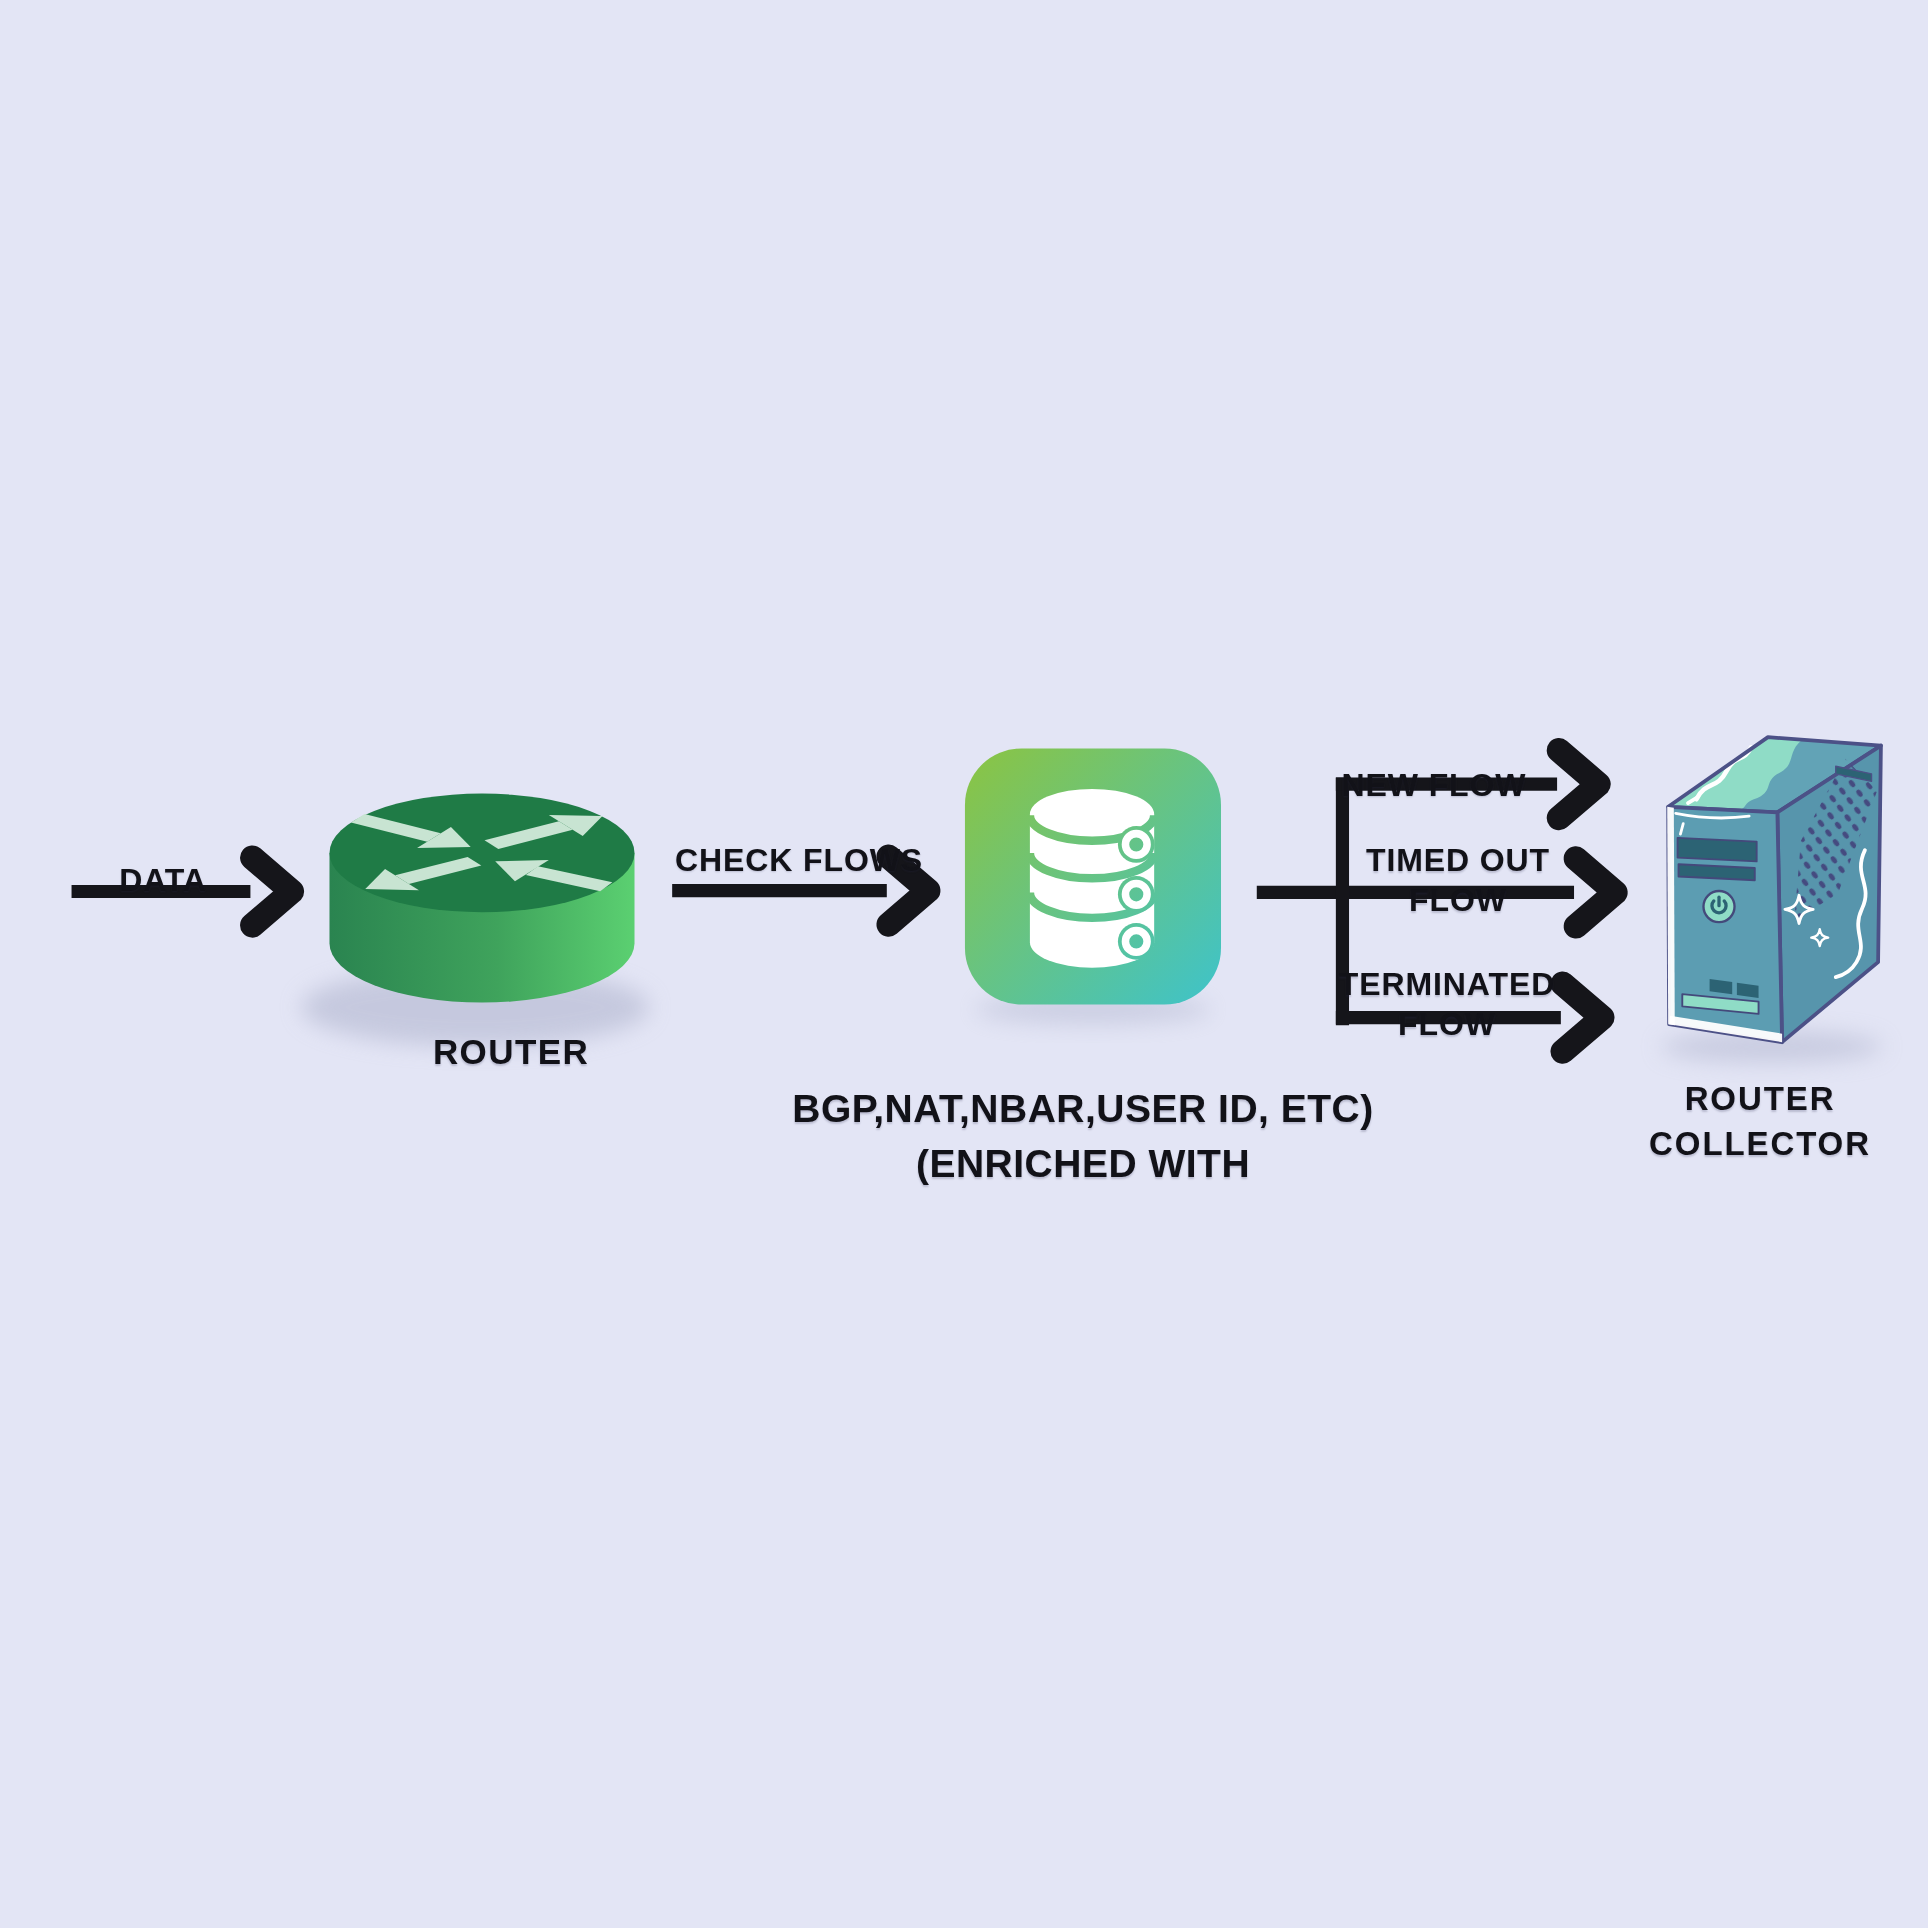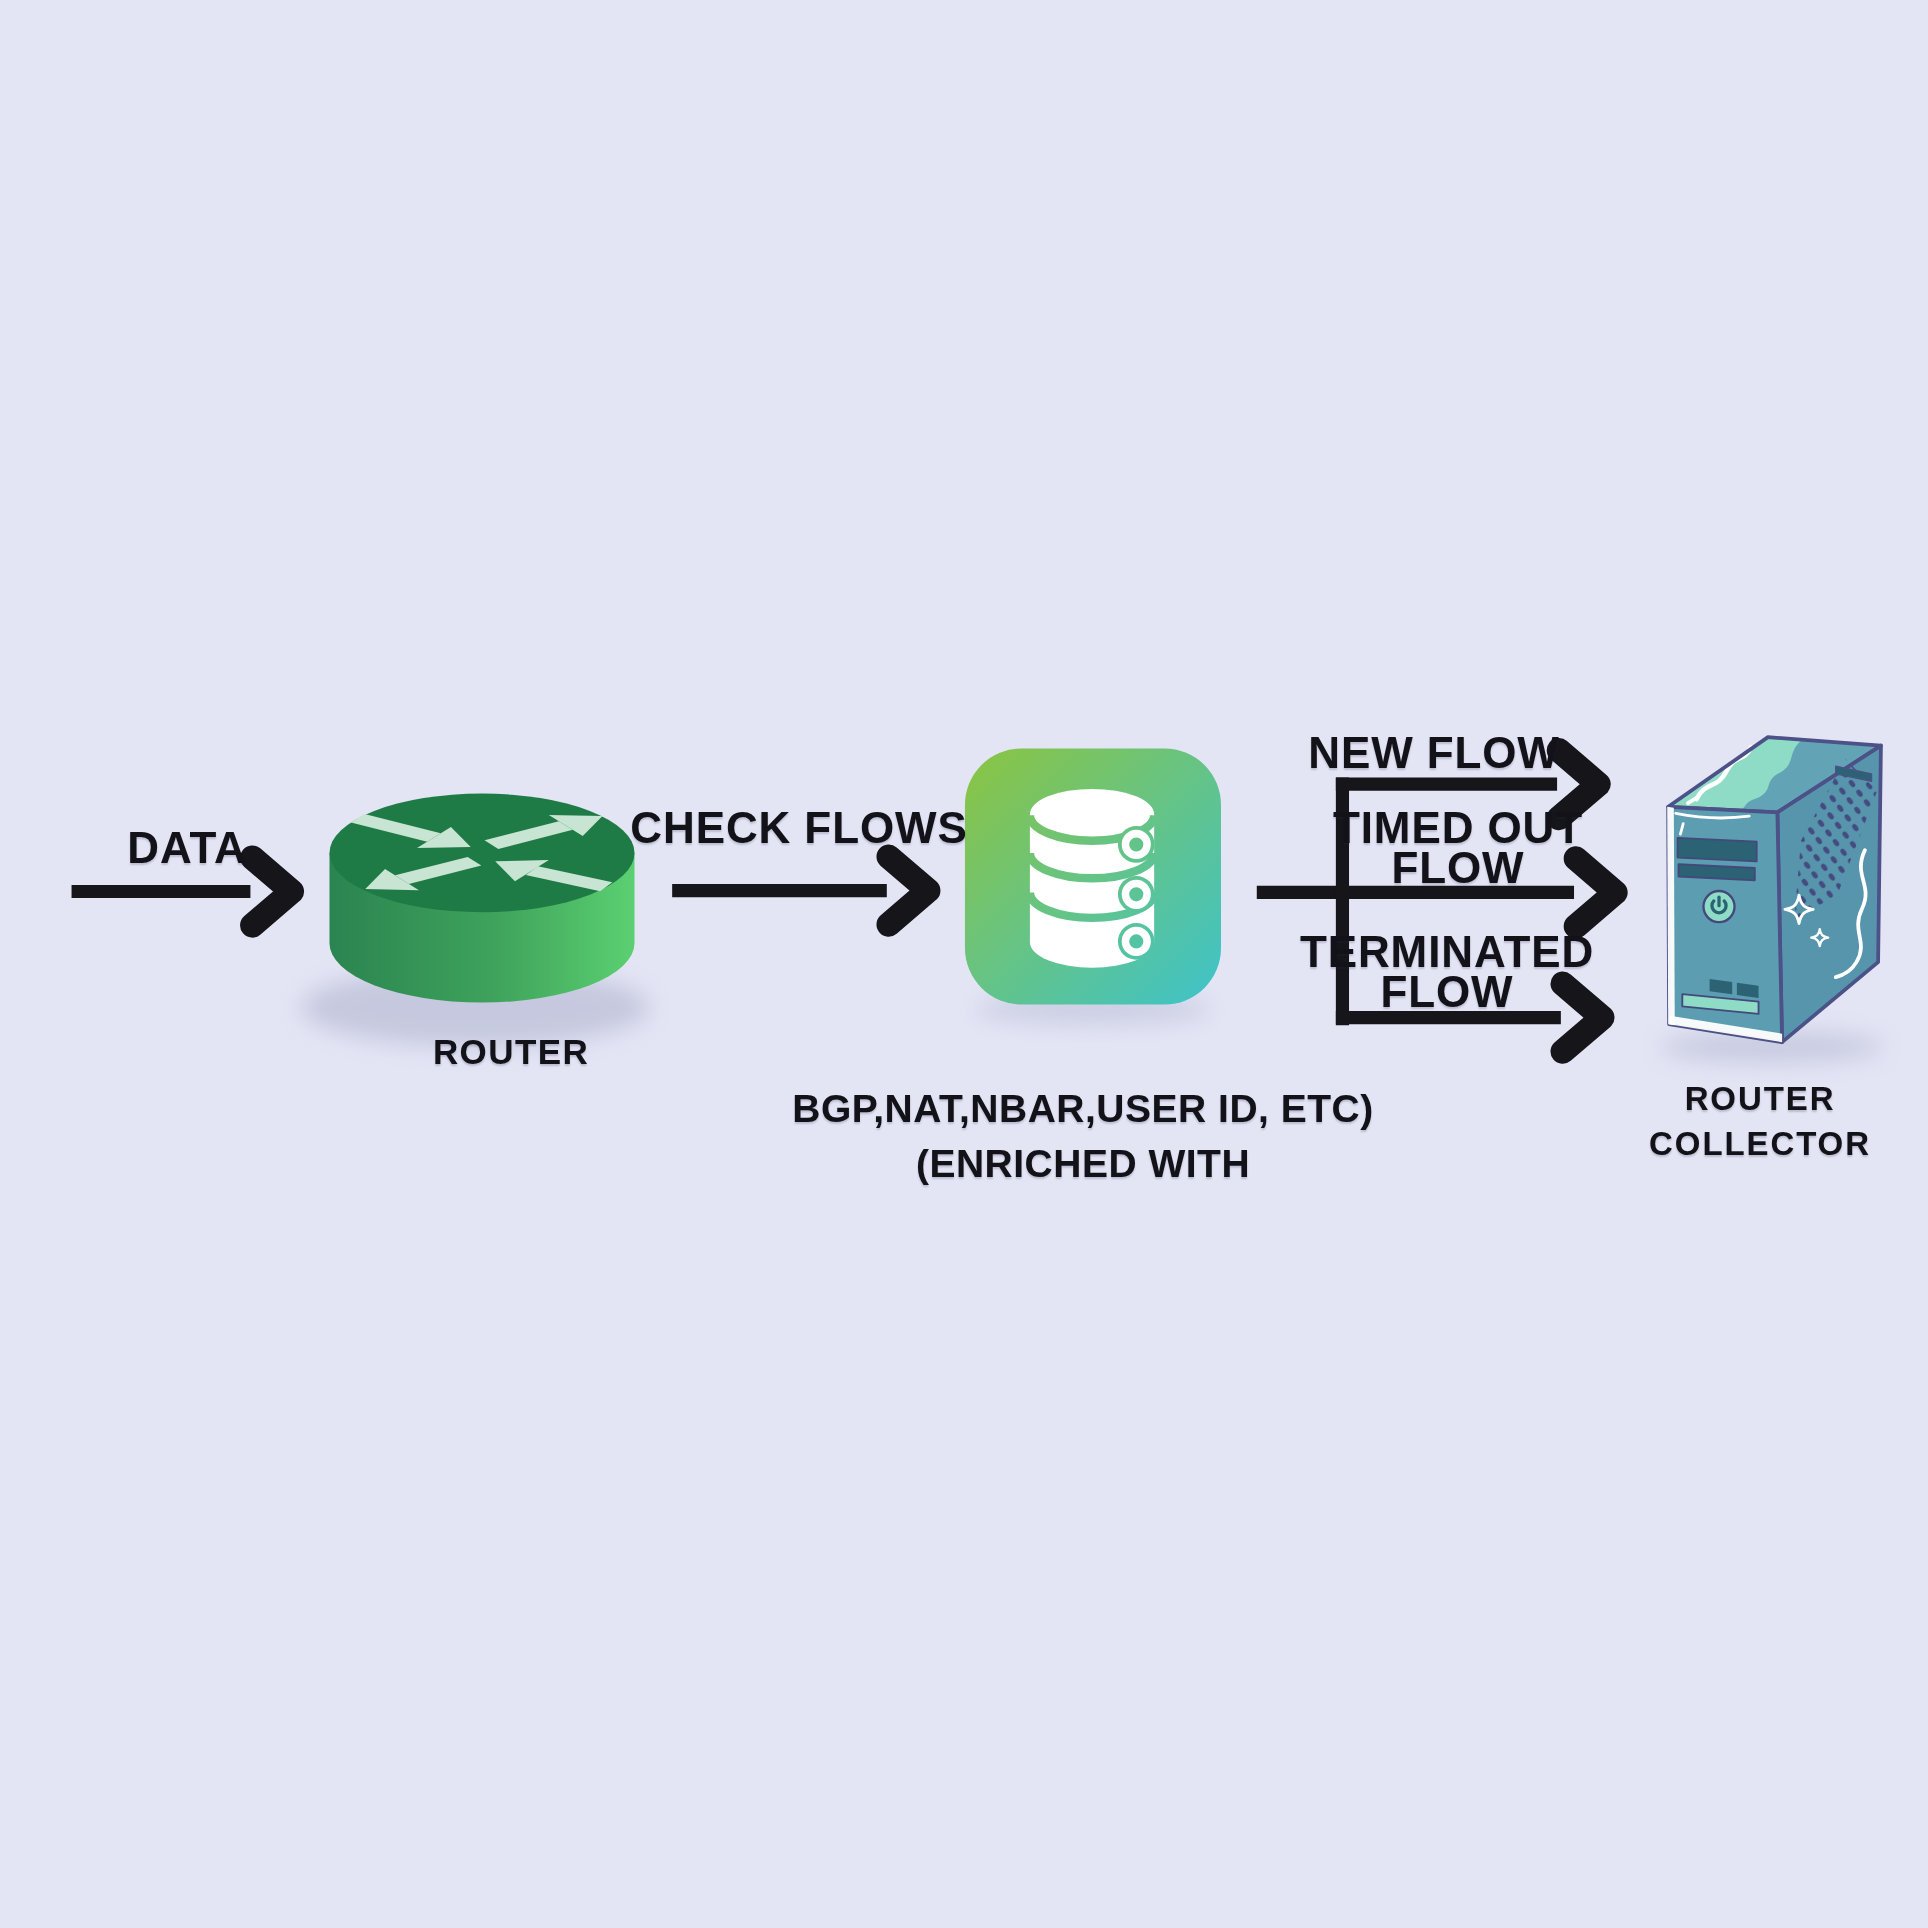--- a/index.html
+++ b/index.html
@@ -26,21 +26,21 @@
     position: absolute;
     transform: translate(-50%, -50%);
     font-weight: bold;
     color: #121218;
     white-space: nowrap;
     text-align: center;
     letter-spacing: 0.9px;
     text-shadow: 0 1.9px 1.9px rgba(45, 45, 80, 0.22);
   }
   .lbl .line { display: block; }
-  .fs34 { font-size: 44px; }
+  .fs34 { font-size: 32px; margin-top: 32px; }
   .fs35 { font-size: 33px; letter-spacing: 1.9px; line-height: 45px; }
   .fs37 { font-size: 35px; letter-spacing: 1.4px; }
   .fs41 { font-size: 39px; line-height: 55px; letter-spacing: 0.5px; }
   .lh42 { line-height: 40px; }
   .lh43 { line-height: 40px; }
 </style>
 </head>
 <body>
 
 <div class="canvas">
@@ -156,21 +156,21 @@
       <polygon points="1816,1040 1840,1043 1840,1056 1816,1053" fill="#2C6374"></polygon>
       <polygon points="1845,1044 1868,1047 1868,1060 1845,1057" fill="#2C6374"></polygon>
       <polygon points="1787,1056 1868,1064 1868,1077 1787,1069" fill="#8FDCC6" stroke="#44497B" stroke-width="2"></polygon>
       <polygon points="1771,857 1778,858 1779,1089 1772,1088" fill="#FFFFFF" opacity="0.95"></polygon>
       <polygon points="1774,1079 1893,1098 1893,1107 1773,1088" fill="#FFFFFF" opacity="0.95"></polygon>
       <path d="M1780 864 C1805 869 1835 870 1858 867" stroke="#FFFFFF" stroke-width="3" fill="none" stroke-linecap="round"></path>
       <path d="M1788 875 l-3 11" stroke="#FFFFFF" stroke-width="3" stroke-linecap="round"></path>
     </g>
   </svg>
 
-  <div class="lbl fs34" style="left:187px; top:848px;">DATA</div>
+  <div class="lbl fs34" style="left:163px; top:848px;">DATA</div>
 
   <div class="lbl fs34" style="left:799px; top:828px;">CHECK FLOWS</div>
 
   <div class="lbl fs37" style="left:479px; top:1052px;margin-left:32px;">ROUTER</div>
 
   <div class="lbl fs41" style="left:1083px; top:1136px;">
     <span class="line">BGP,NAT,NBAR,USER ID, ETC)</span>
     <span class="line">(ENRICHED WITH</span>
   </div>
 

